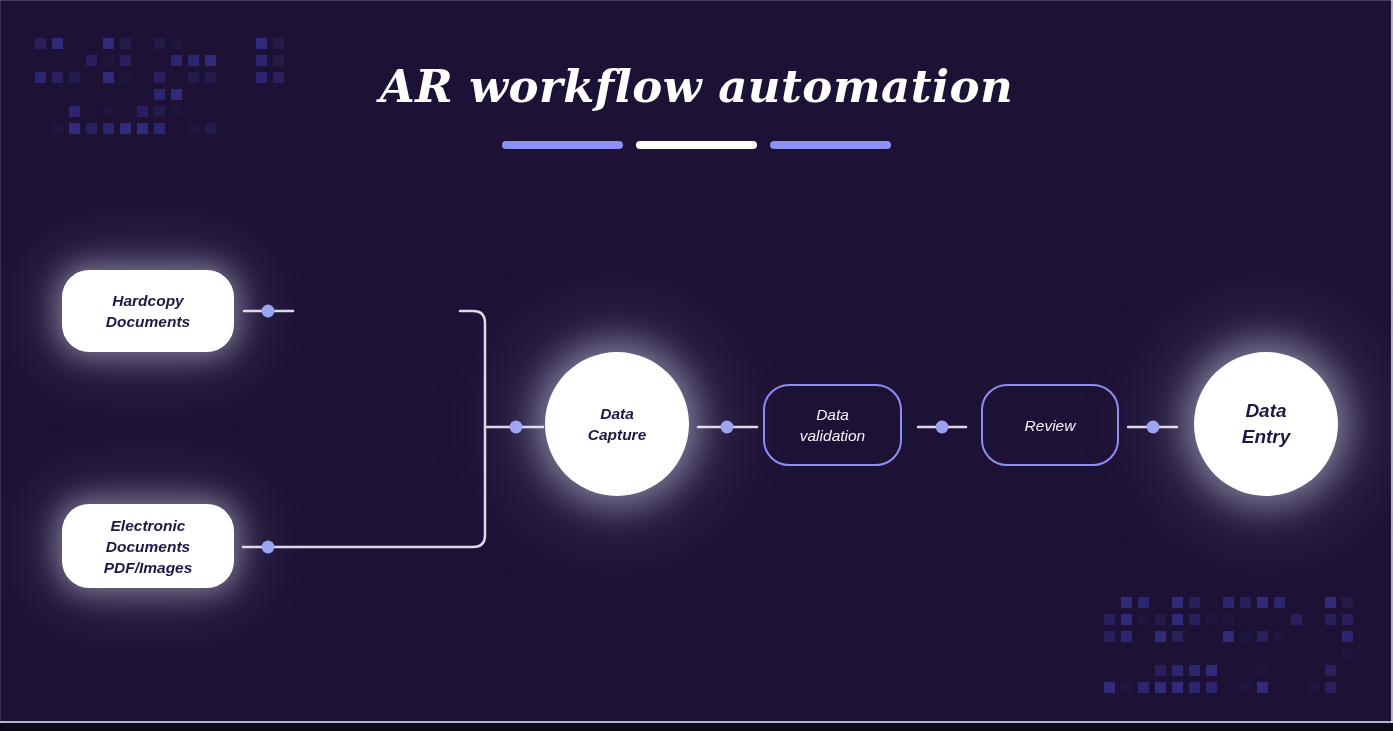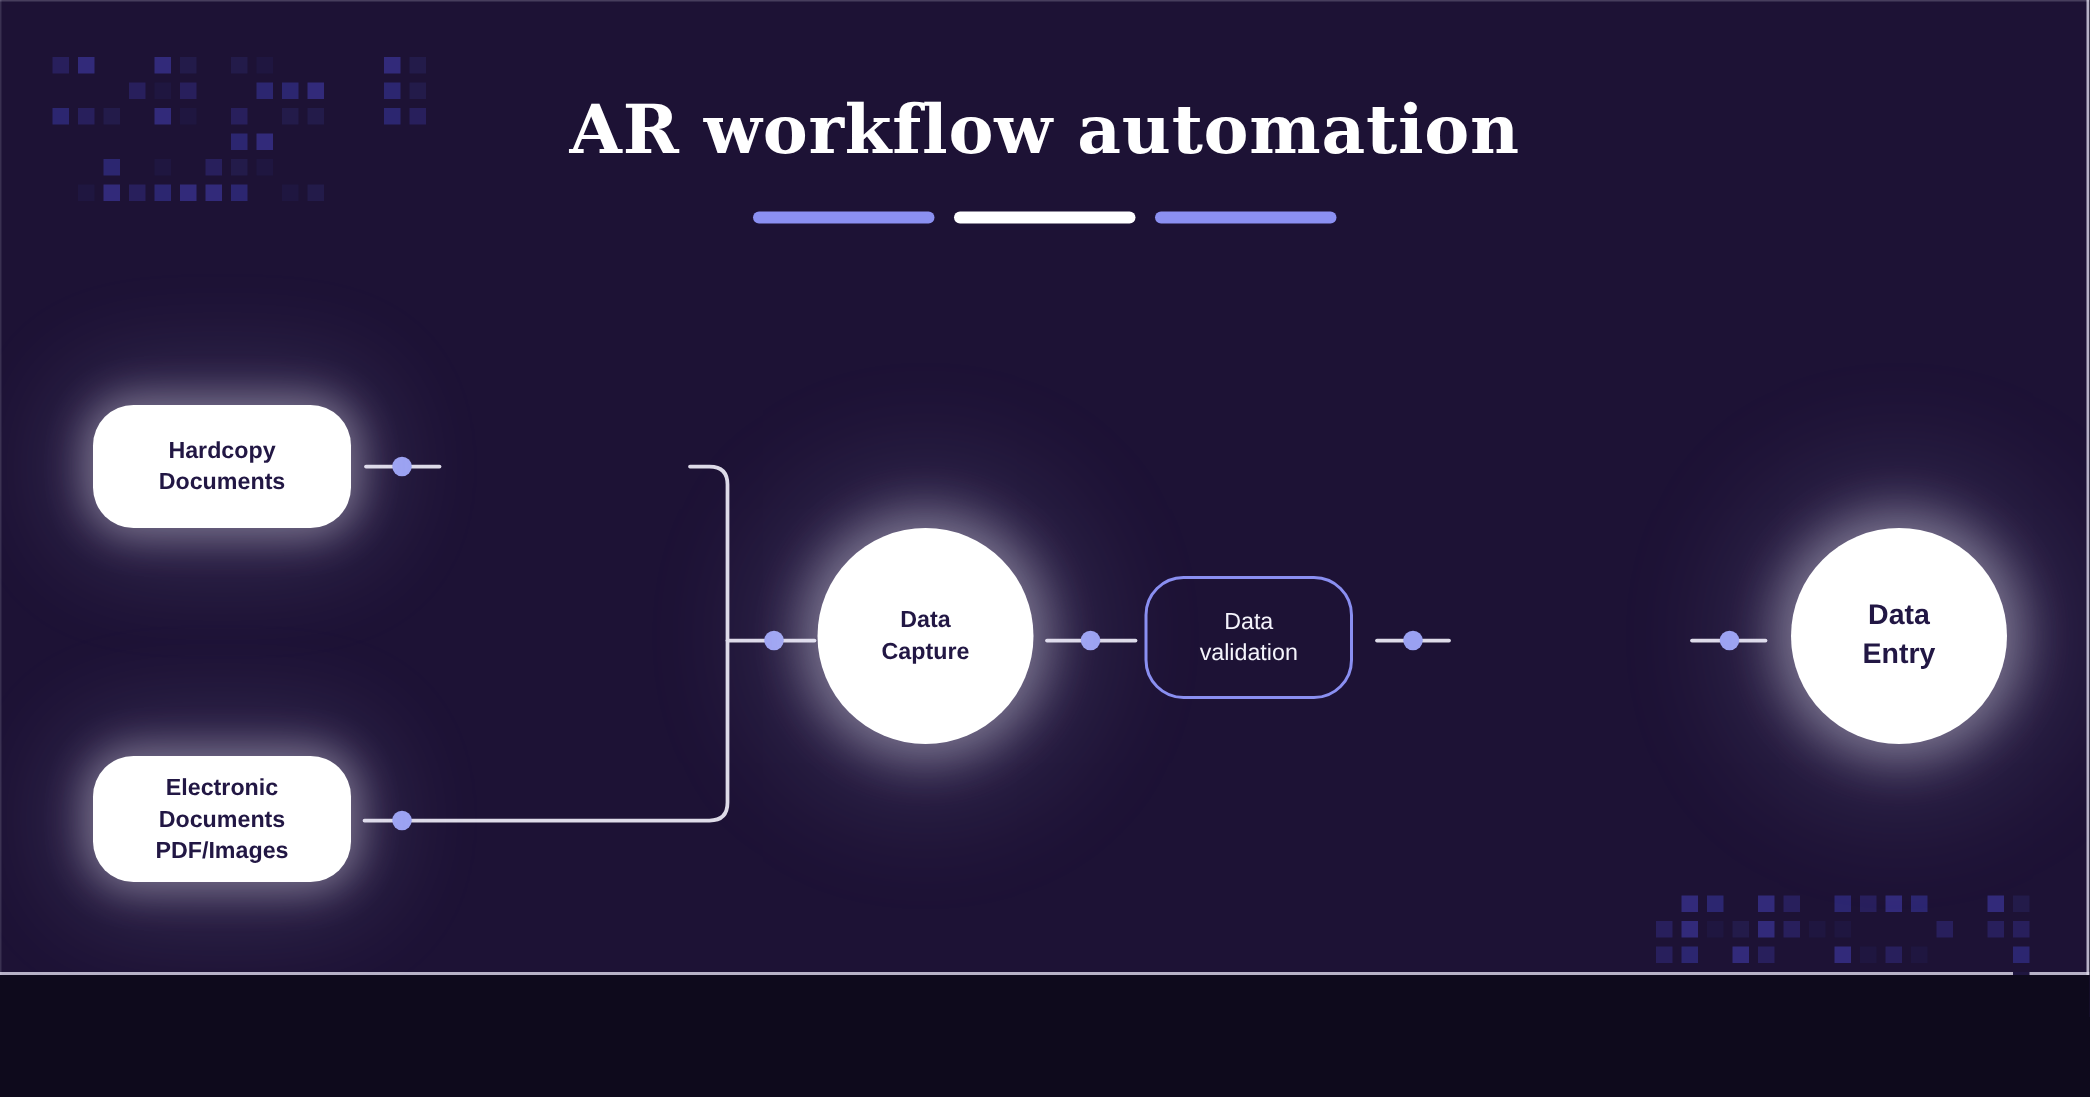--- a/index.html
+++ b/index.html
@@ -2,27 +2,28 @@
 <html style="--bg: #1d1235; --accent: #8a8ff1; --line: #dedbe8; --dot: #9aa1f2; --node-white: #ffffff; --text-dark: #221744; --text-light: #f4f3fb; --title: #ffffff;"><head>
 <meta charset="utf-8">
 <style>
   :root{
     --bg:#1d1235; --accent:#8a8ff1; --line:#dedbe8; --dot:#9aa1f2;
     --node-white:#ffffff; --text-dark:#221744; --text-light:#f4f3fb; --title:#ffffff;
   }
   *{margin:0;padding:0;box-sizing:border-box;}
   html,body{background:#0e0a1c;}
   .canvas{
-    position:relative;width:1393px;height:650px;overflow:hidden;
+    position:relative;width:1393px;height:723px;overflow:hidden;
     background:var(--bg);
     font-family:"Liberation Sans","DejaVu Sans",sans-serif;
     box-shadow: inset -2px 0 0 rgba(222,219,236,.8),
                 inset 0 -2px 0 rgba(222,219,236,.8),
                 inset 0 1px 0 rgba(222,219,236,.22),
                 inset 1px 0 0 rgba(222,219,236,.15);
+    font-style: italic;
   }
   .page-title{
     position:absolute;left:0;right:0;top:60px;text-align:center;
     font-family:"DejaVu Serif","Liberation Serif",serif;
     font-weight:700;font-size:45px;letter-spacing:.5px;color:var(--title);
   }
   .bars{
     position:absolute;left:0;right:0;top:141px;
     display:flex;justify-content:center;gap:13px;
   }
@@ -191,19 +192,22 @@
   <div class="node circle-white" style="left:545px;top:352px;width:144px;height:144px">
     <span class="node-label">Data
 Capture</span>
   </div>
 
   <div class="node rounded-outline" style="left:763px;top:384px;width:139px;height:82px">
     <span class="node-label">Data
 validation</span>
   </div>
 
+  <div class="node rounded-outline" style="left:981px;top:384px;width:138px;height:82px">
+    <span class="node-label">Review</span>
+  </div>
 
   <div class="node circle-white" style="left:1194px;top:352px;width:144px;height:144px">
     <span class="node-label bold-label">Data
 Entry</span>
   </div>
 
 </div>
 
 </body></html>

